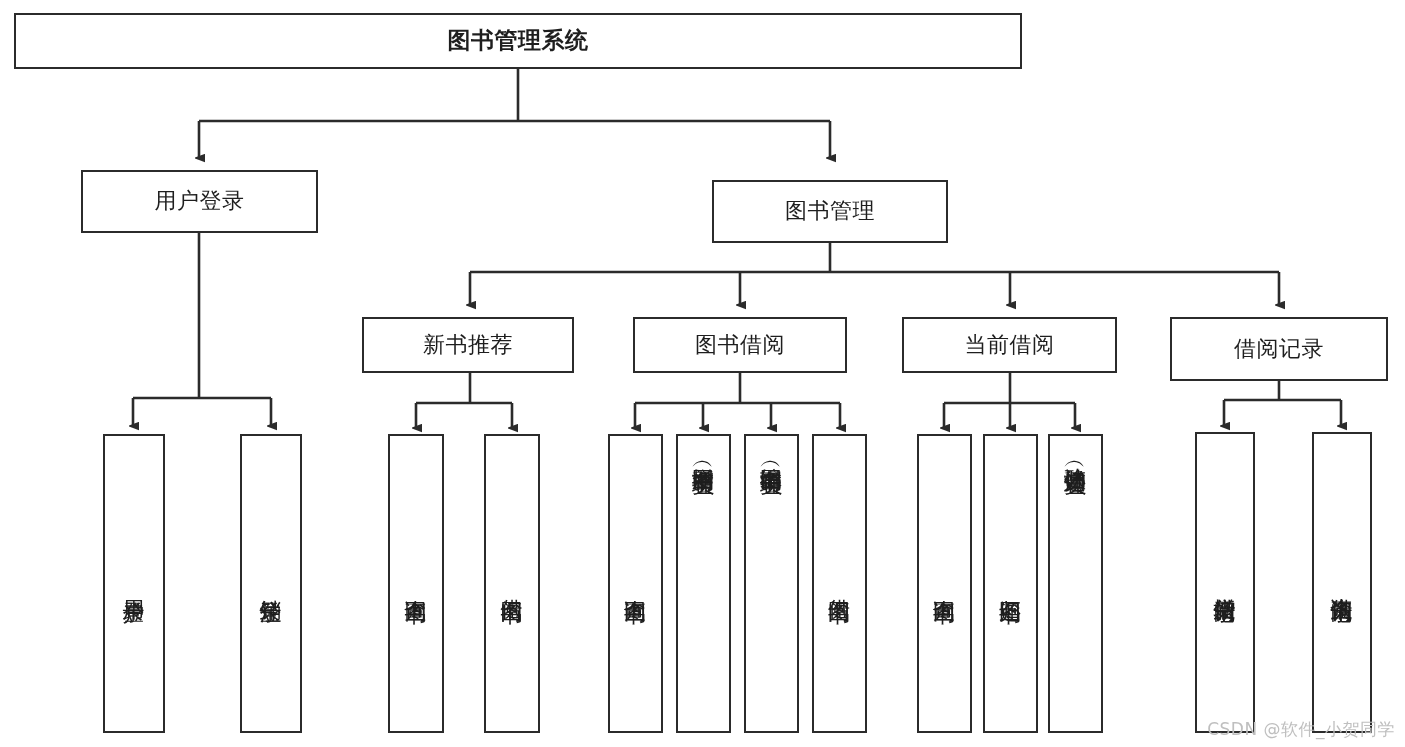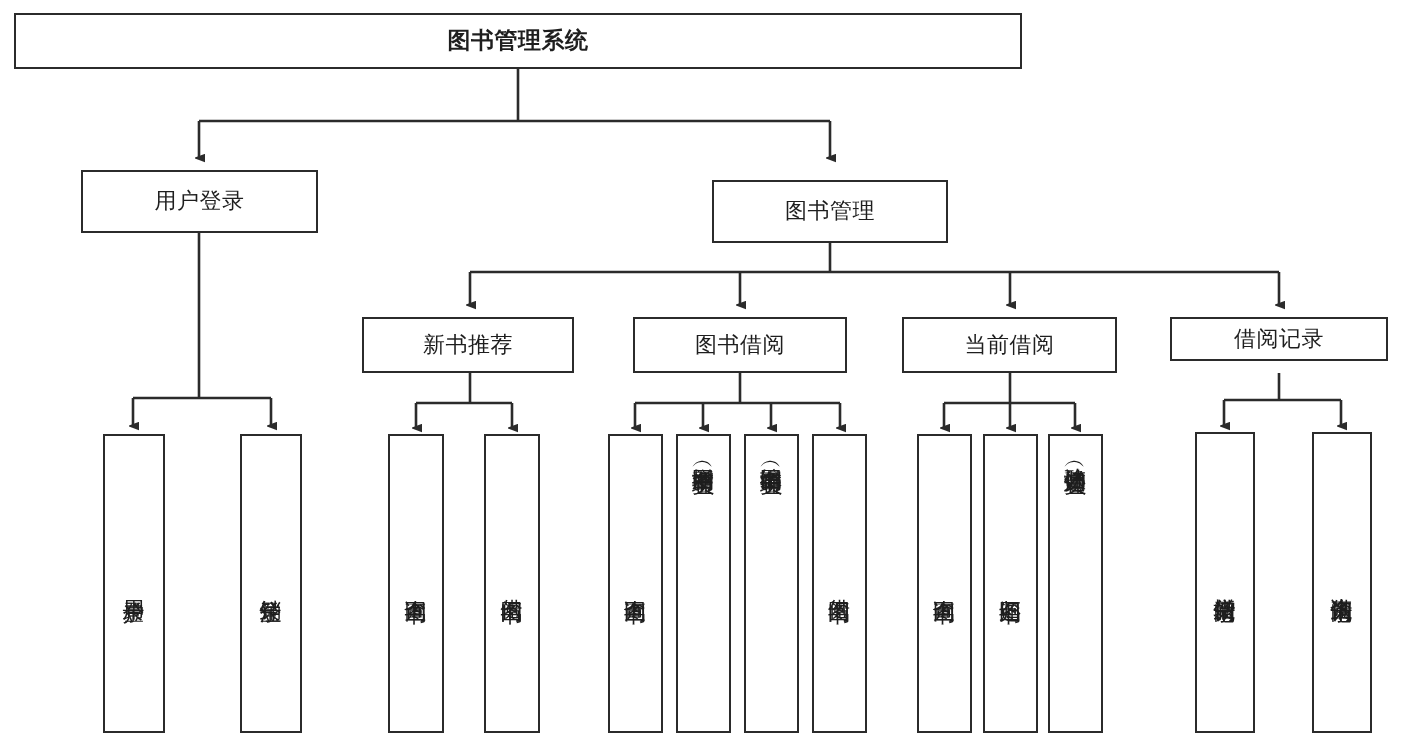--- a/index.html
+++ b/index.html
@@ -127,21 +127,21 @@
 
   <div class="node h" style="left:362px;top:317px;width:212px;height:56px;">
     <span class="lbl">新书推荐</span>
   </div>
   <div class="node h" style="left:633px;top:317px;width:214px;height:56px;">
     <span class="lbl">图书借阅</span>
   </div>
   <div class="node h" style="left:902px;top:317px;width:215px;height:56px;">
     <span class="lbl">当前借阅</span>
   </div>
-  <div class="node h" style="left:1170px;top:317px;width:218px;height:44px;">
+  <div class="node h" style="left:1170px;top:317px;width:218px;height:64px;">
     <span class="lbl">借阅记录</span>
   </div>
 
   <div class="node v mid" style="left:103px;top:434px;width:62px;height:299px;">
     <span class="lbl">用户登录</span>
   </div>
   <div class="node v mid" style="left:240px;top:434px;width:62px;height:299px;">
     <span class="lbl">注销登录</span>
   </div>
 
@@ -175,13 +175,14 @@
     <span class="lbl">确认归还（管理员）</span>
   </div>
 
   <div class="node v mid" style="left:1195px;top:432px;width:60px;height:301px;">
     <span class="lbl">新增借阅记录</span>
   </div>
   <div class="node v mid" style="left:1312px;top:432px;width:60px;height:301px;">
     <span class="lbl">查询借阅记录</span>
   </div>
 
+  <div class="watermark">CSDN @软件_小贺同学</div>
 </div>
 
 </body></html>

